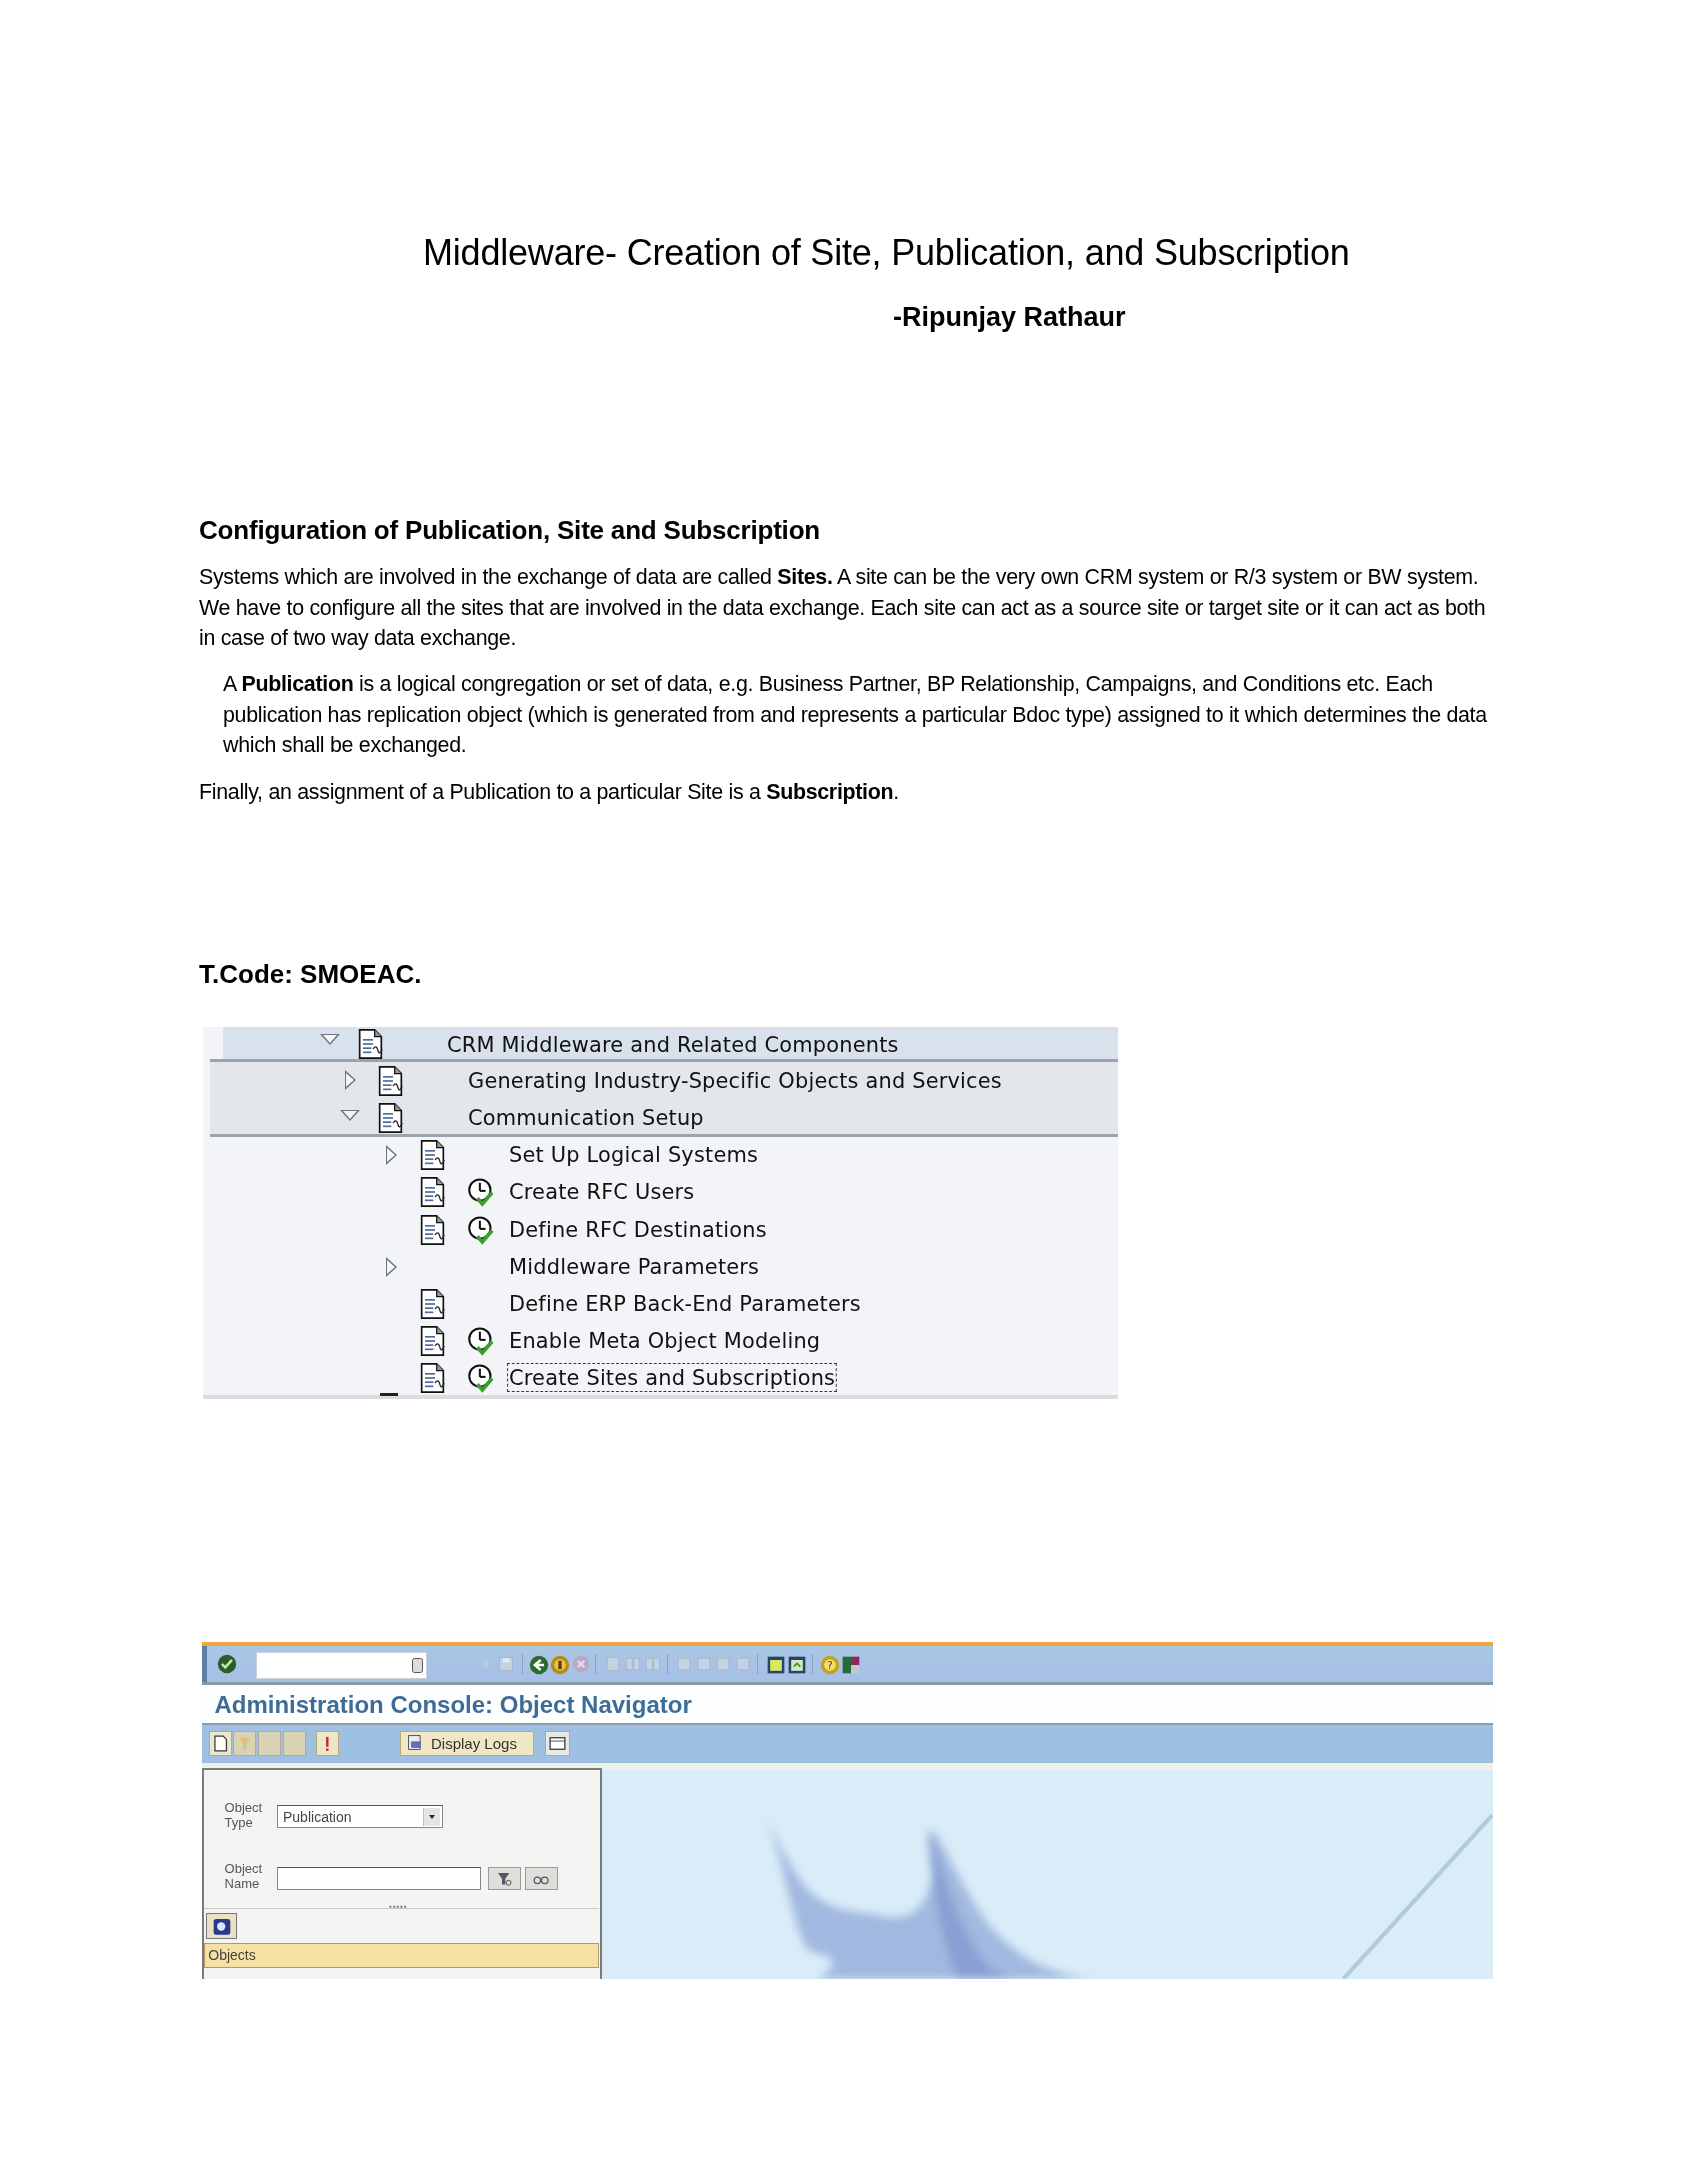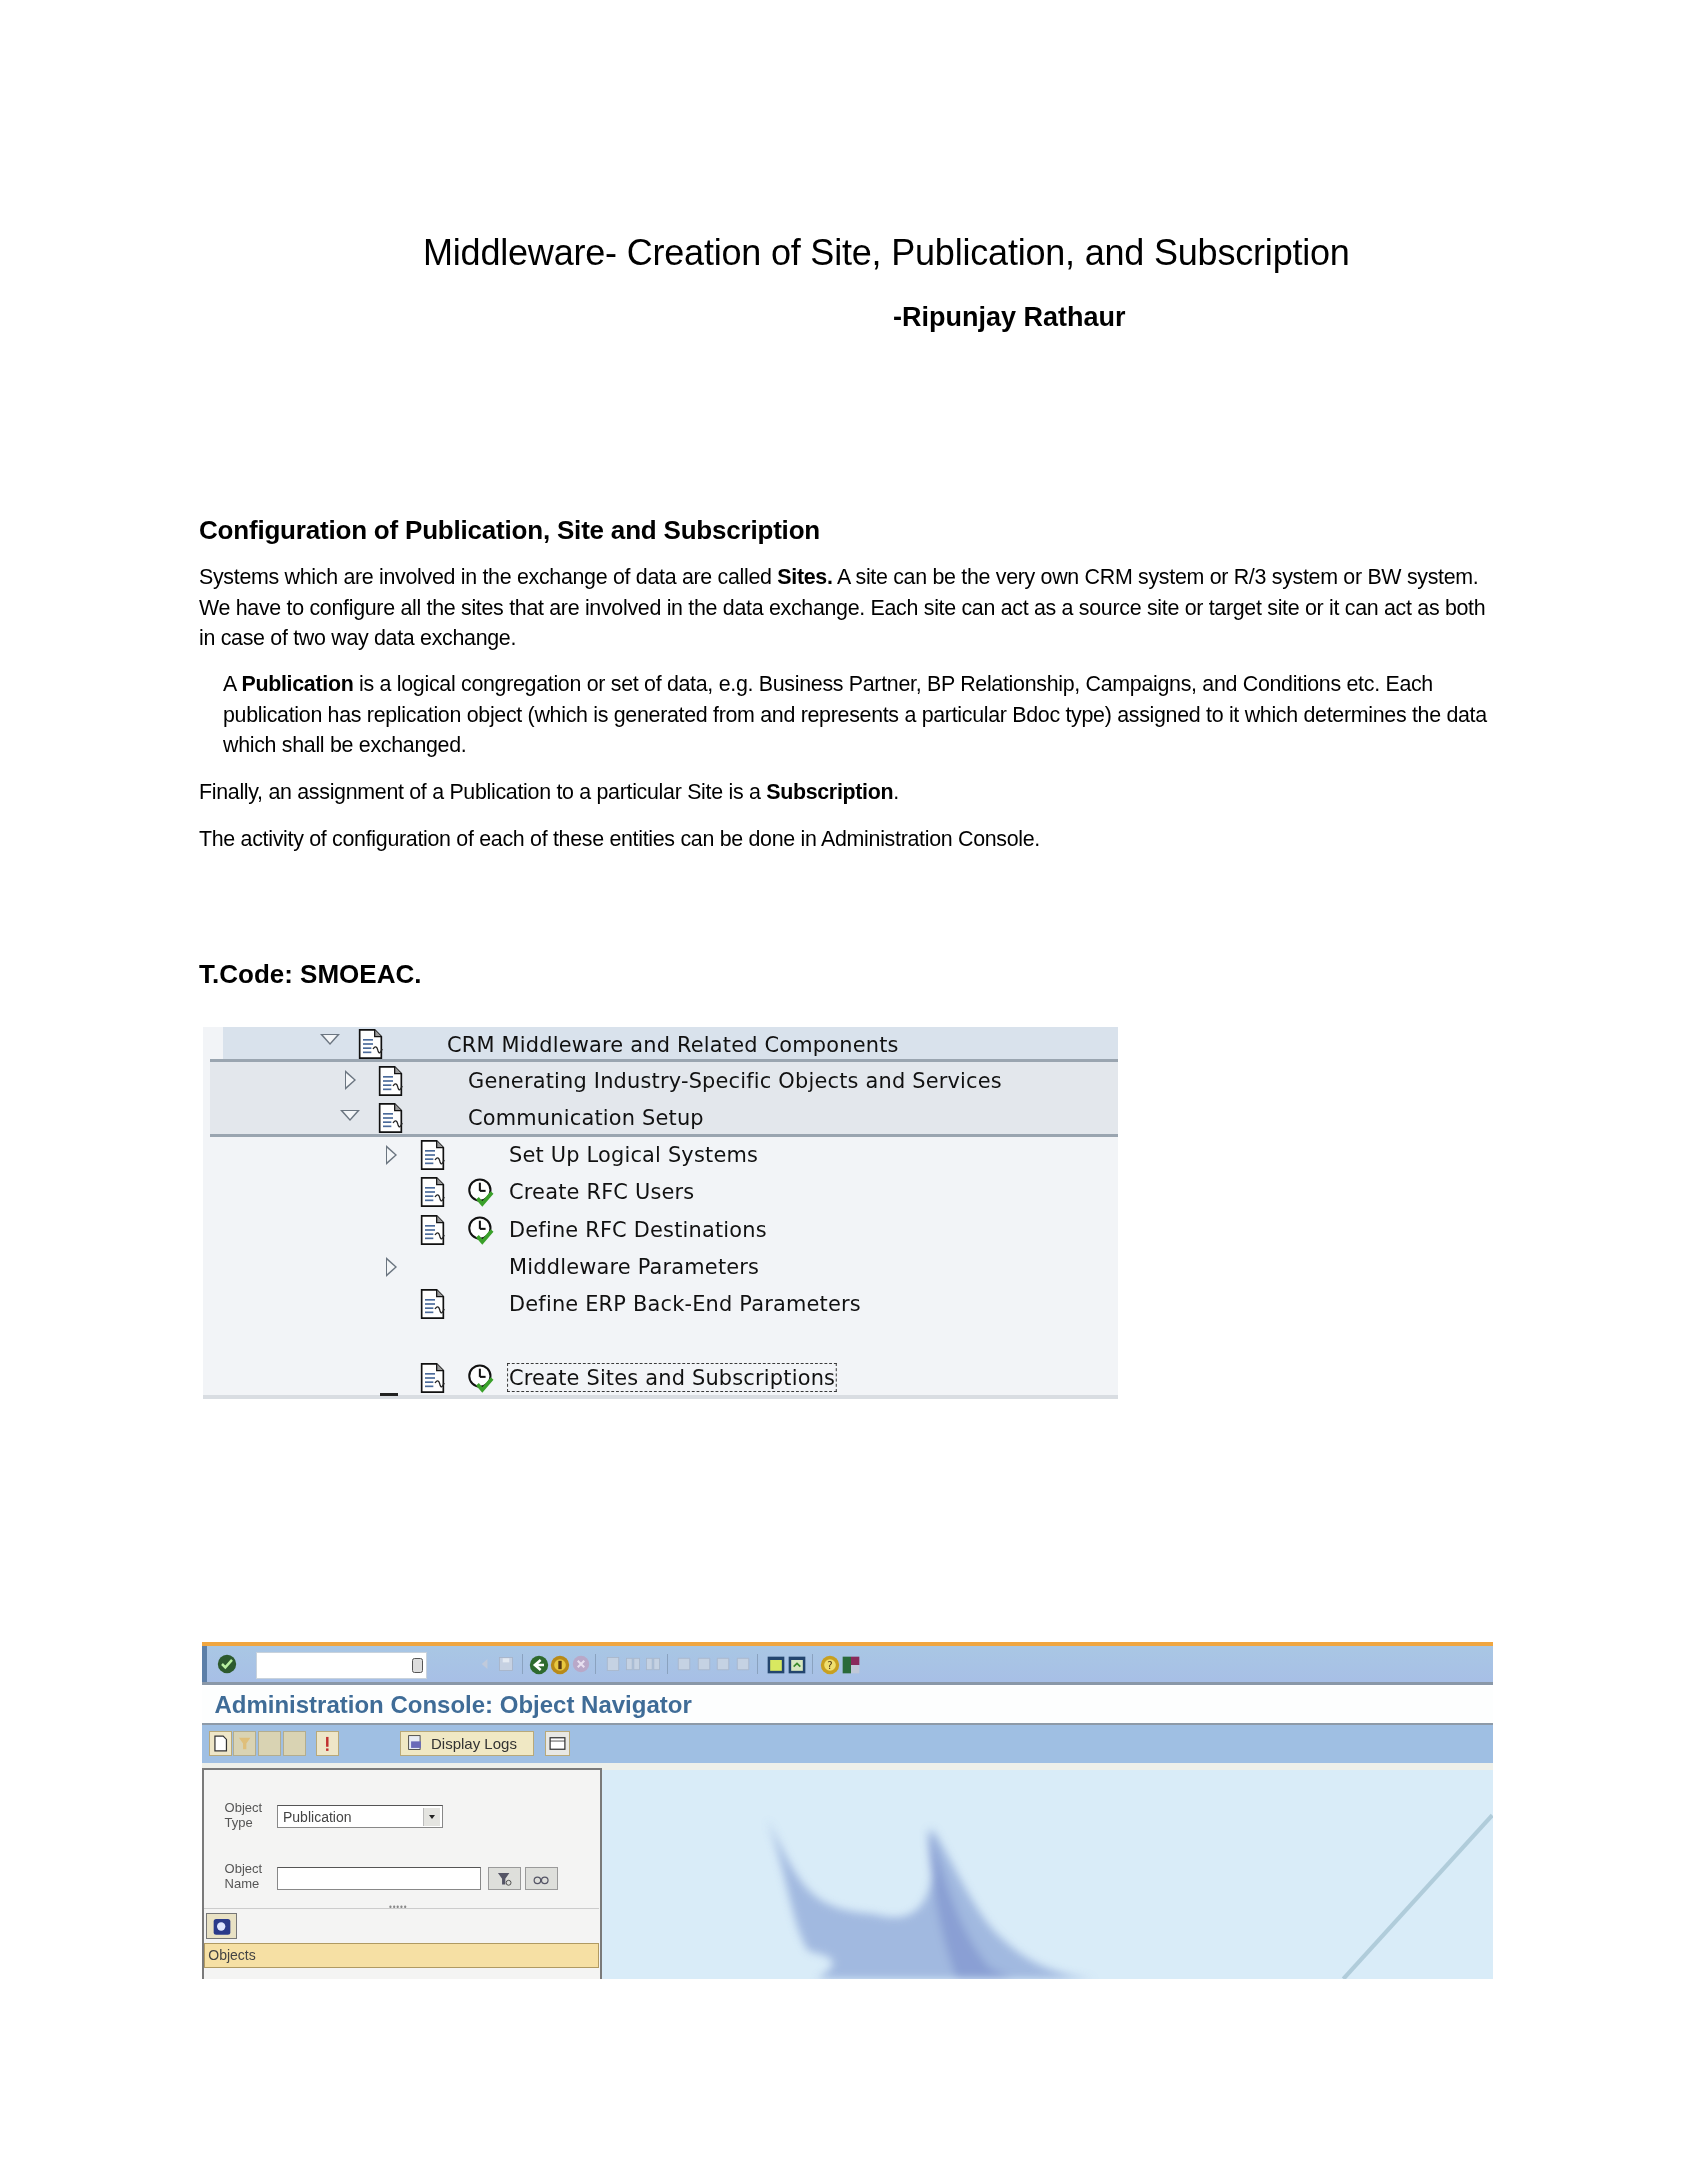--- a/index.html
+++ b/index.html
@@ -80,21 +80,20 @@
 <div class="doc">
 
   <div class="title">Middleware- Creation of Site, Publication, and Subscription</div>
   <div class="author">-Ripunjay Rathaur</div>
 
   <div class="h-config">Configuration of Publication, Site and Subscription</div>
 
   <div class="para p1"><span>Systems which are involved in the exchange of data are called </span><b>Sites.</b><span> A site can be the very own CRM system or R/3 system or BW system. We have to configure all the sites that are involved in the data exchange. Each site can act as a source site or target site or it can act as both in case of two way data exchange.</span></div>
   <div class="para p2"><span>A </span><b>Publication</b><span> is a logical congregation or set of data, e.g. Business Partner, BP Relationship, Campaigns, and Conditions etc. Each publication has replication object (which is generated from and represents a particular Bdoc type) assigned to it which determines the data which shall be exchanged.</span></div>
   <div class="para p3"><span>Finally, an assignment of a Publication to a particular Site is a </span><b>Subscription</b><span>.</span></div>
-  <div class="para p4"><span>The activity of configuration of each of these entities can be done in Administration Console.</span></div>
 
   <div class="tcode">T.Code: SMOEAC.</div>
 
   <div class="tree">
 
     <div class="tree-row head" style="top:0;">
       <div class="tri down" style="left:97px; top:6.6px;"></div>
       <svg class="docicon" style="left:135px; top:1.6px;" viewBox="0 0 30 36">
           <path d="M2 1h18l8 8v26H2z" fill="#fff" stroke="#111" stroke-width="2"></path>
           <path d="M20 1v8h8" fill="#999" stroke="#111" stroke-width="1.5"></path>
@@ -215,20 +214,40 @@
             <line x1="6" y1="13" x2="18" y2="13"></line>
             <line x1="6" y1="18" x2="18" y2="18"></line>
             <line x1="6" y1="23" x2="16" y2="23"></line>
             <line x1="6" y1="28" x2="16" y2="28"></line>
           </g>
           <path d="M18 24 q4 -6 6 2 q2 6 5 -2" fill="none" stroke="#222" stroke-width="1.6"></path>
         </svg>
       <div class="tree-label" style="left:306px;">Define ERP Back-End Parameters</div>
     </div>
 
+    <div class="tree-row" style="top:296px;">
+      <svg class="docicon" style="left:217px; top:3.3px;" viewBox="0 0 30 36">
+          <path d="M2 1h18l8 8v26H2z" fill="#fff" stroke="#111" stroke-width="2"></path>
+          <path d="M20 1v8h8" fill="#999" stroke="#111" stroke-width="1.5"></path>
+          <g stroke="#4a6a9a" stroke-width="2">
+            <line x1="6" y1="13" x2="18" y2="13"></line>
+            <line x1="6" y1="18" x2="18" y2="18"></line>
+            <line x1="6" y1="23" x2="16" y2="23"></line>
+            <line x1="6" y1="28" x2="16" y2="28"></line>
+          </g>
+          <path d="M18 24 q4 -6 6 2 q2 6 5 -2" fill="none" stroke="#222" stroke-width="1.6"></path>
+        </svg>
+      <svg class="clockicon" style="left:263px; top:2.5px;" viewBox="0 0 38 38">
+          <circle cx="17" cy="16" r="13" fill="#fff" stroke="#111" stroke-width="2.5"></circle>
+          <line x1="17" y1="7" x2="17" y2="17" stroke="#111" stroke-width="2.5"></line>
+          <line x1="17" y1="17" x2="24" y2="17" stroke="#111" stroke-width="2.5"></line>
+          <path d="M14 26 l6 7 l12 -14" fill="none" stroke="#3aa02a" stroke-width="4.5"></path>
+        </svg>
+      <div class="tree-label" style="left:306px;">Enable Meta Object Modeling</div>
+    </div>
 
     <div class="tree-row" style="top:333px;">
       <svg class="docicon" style="left:217px; top:3.3px;" viewBox="0 0 30 36">
           <path d="M2 1h18l8 8v26H2z" fill="#fff" stroke="#111" stroke-width="2"></path>
           <path d="M20 1v8h8" fill="#999" stroke="#111" stroke-width="1.5"></path>
           <g stroke="#4a6a9a" stroke-width="2">
             <line x1="6" y1="13" x2="18" y2="13"></line>
             <line x1="6" y1="18" x2="18" y2="18"></line>
             <line x1="6" y1="23" x2="16" y2="23"></line>
             <line x1="6" y1="28" x2="16" y2="28"></line>

